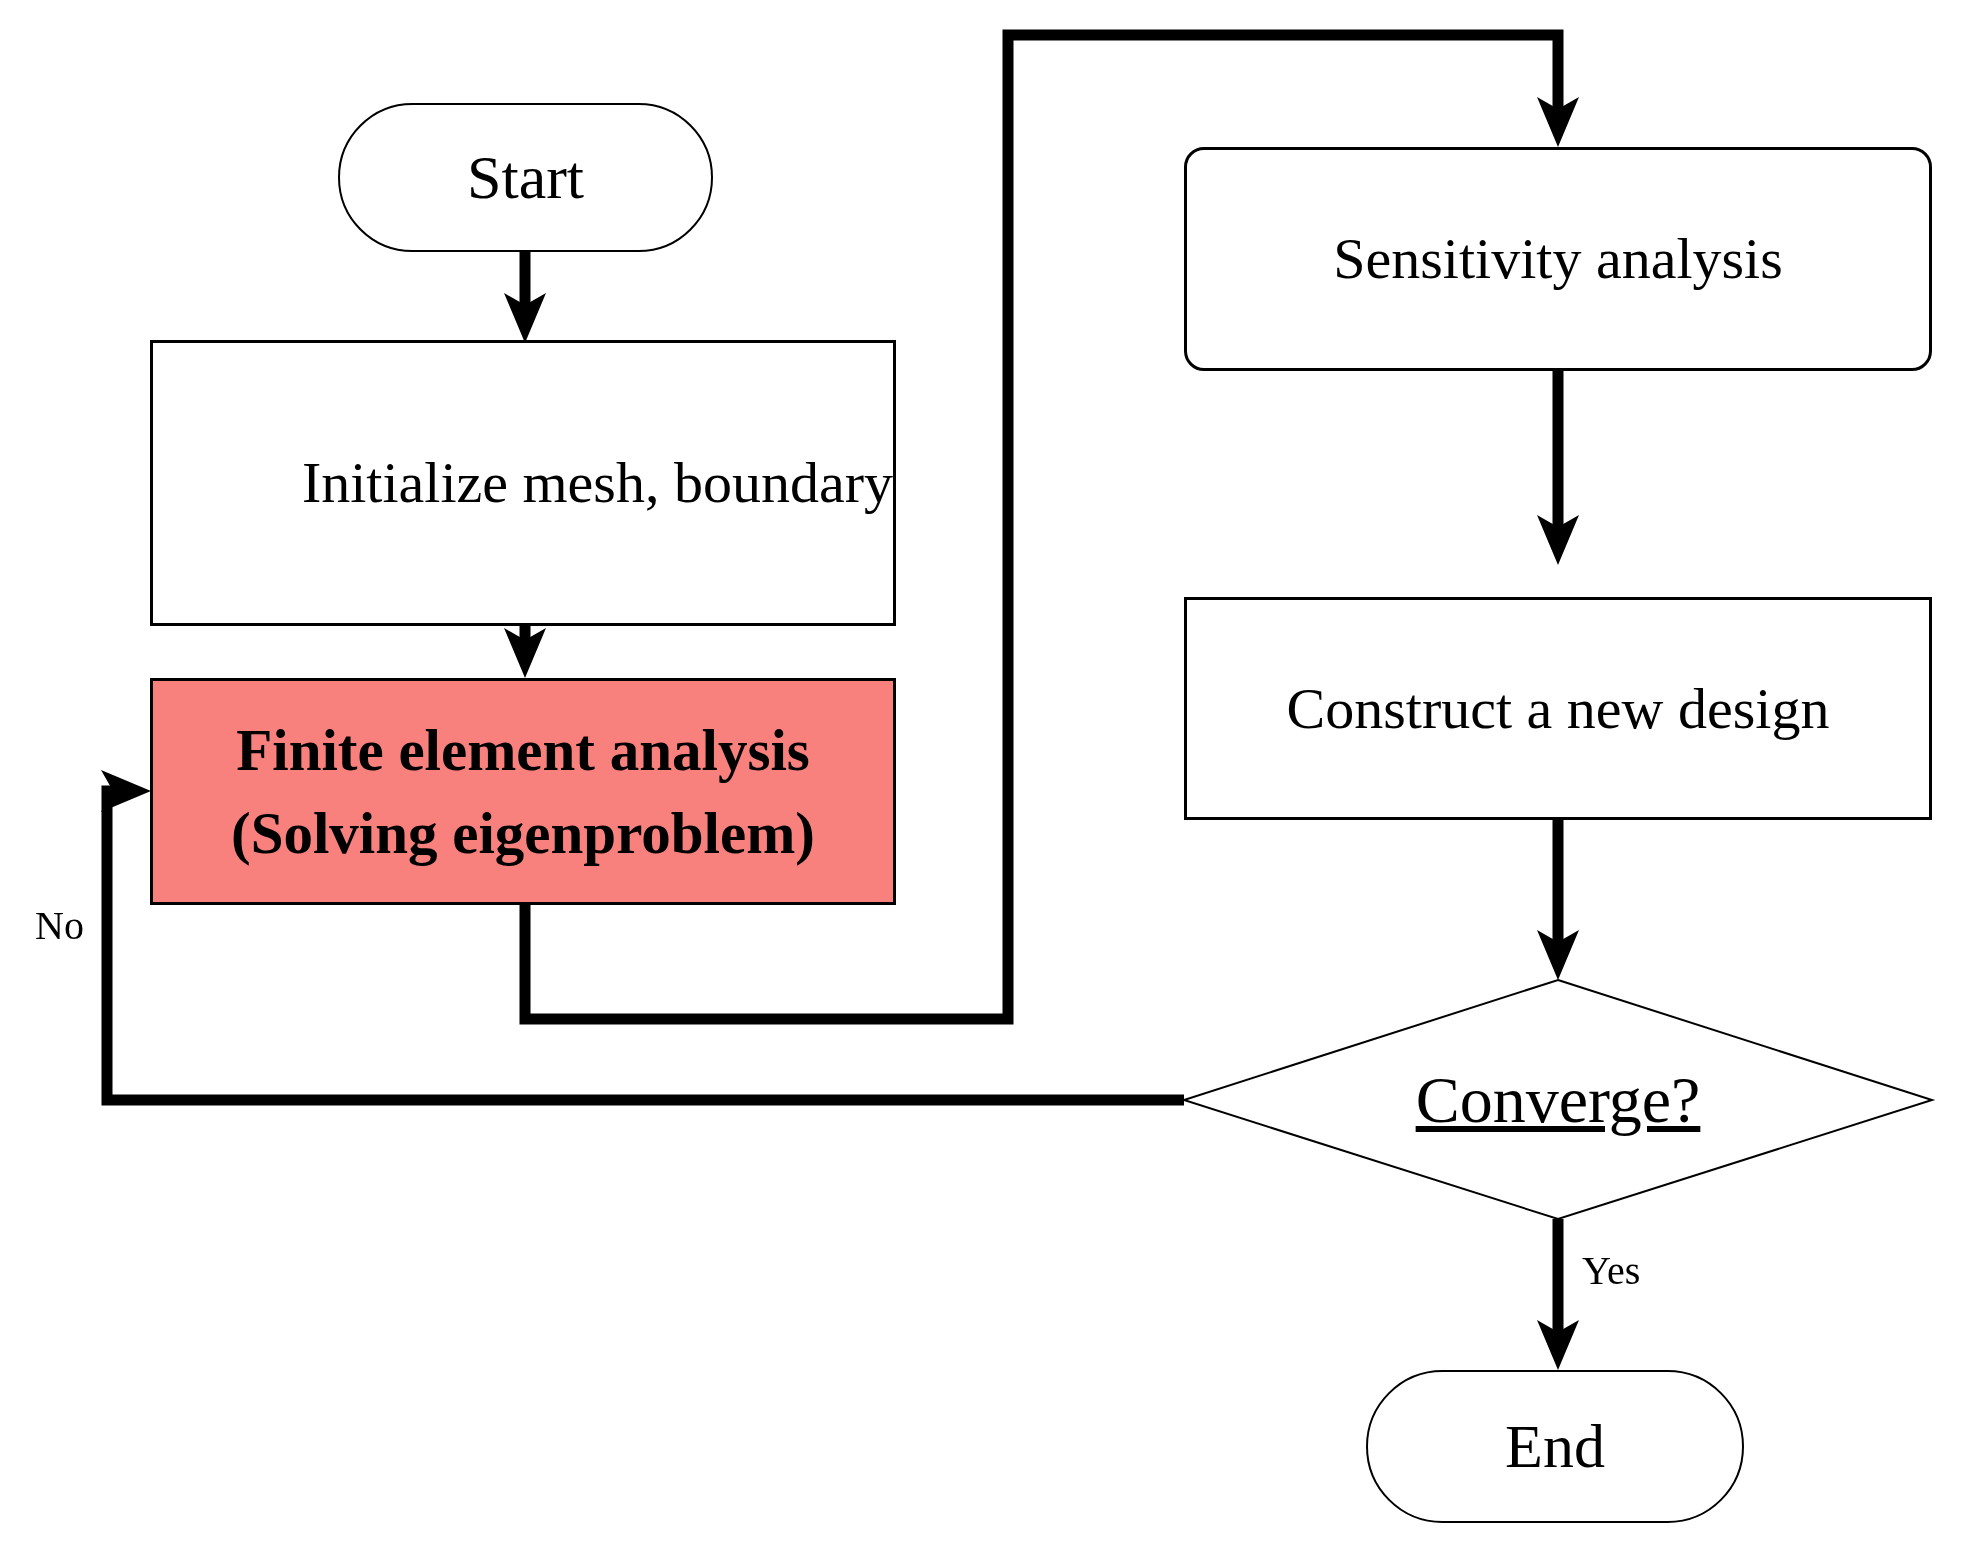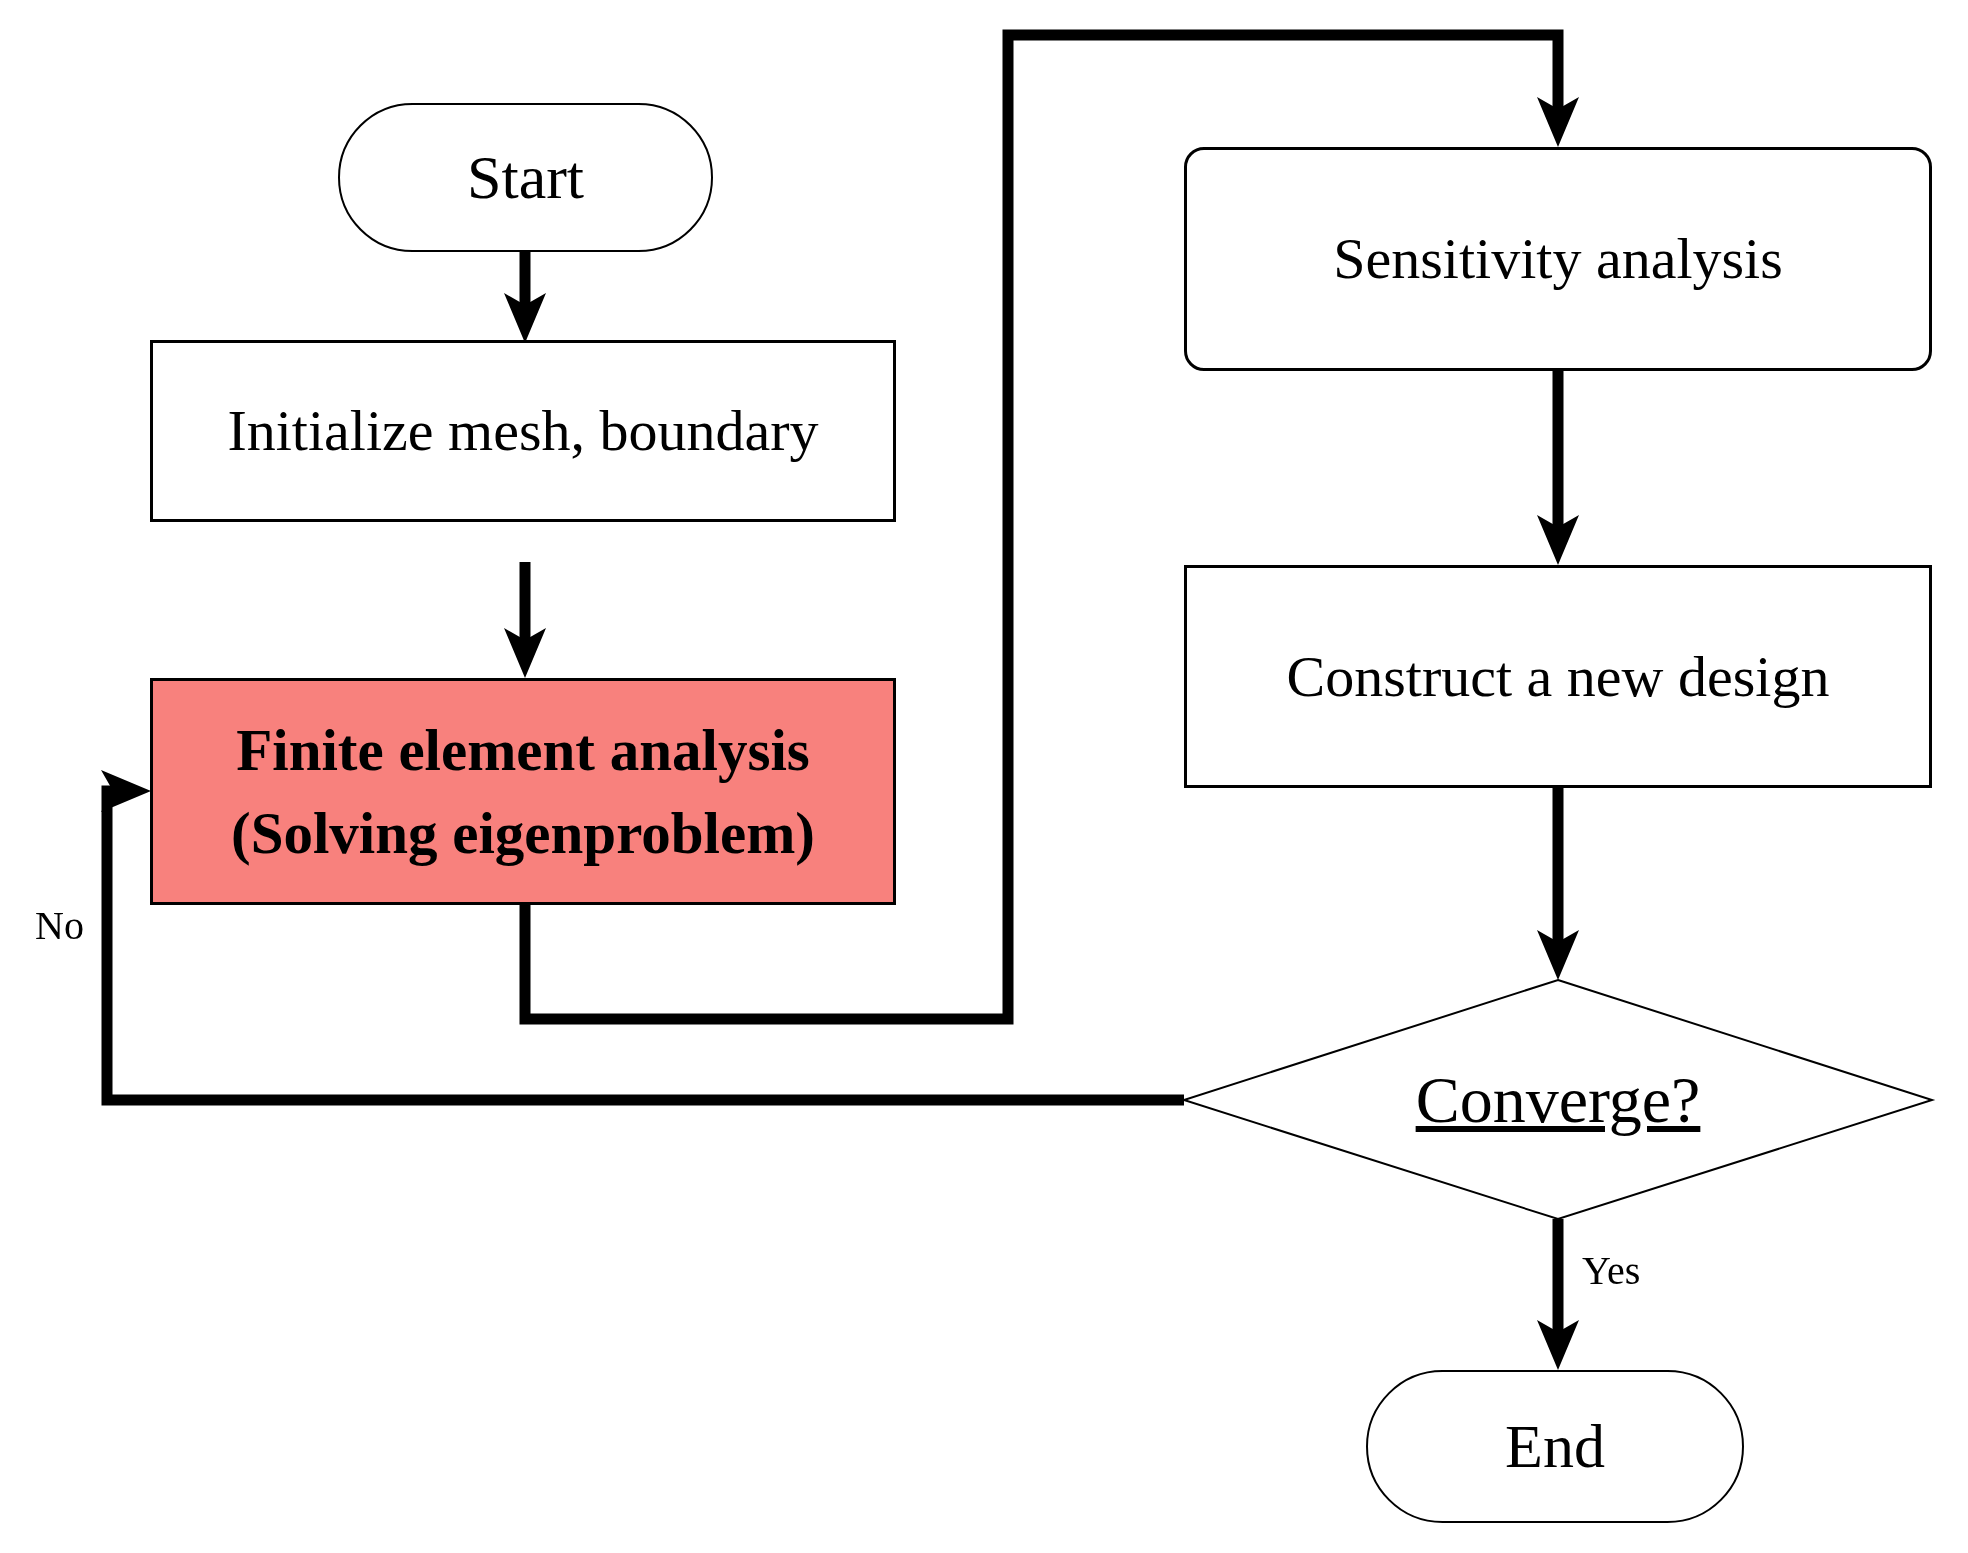--- a/index.html
+++ b/index.html
@@ -39,24 +39,24 @@
     border: 3px solid #000000;
     font-size: 58px;
     line-height: 1.4;
   }
   .stadium-node {
     border: 2px solid #000000;
     border-radius: 80px;
     font-size: 62px;
   }
   #node-start { left: 338px; top: 103px; width: 375px; height: 149px; }
-  #node-initialize { left: 150px; top: 340px; width: 746px; height: 182px; }
+  #node-initialize { left: 150px; top: 340px; width: 746px; height: 286px; justify-content: flex-end; }
   #node-fea { left: 150px; top: 678px; width: 746px; height: 227px; font-weight: bold; font-size: 59px; justify-content: center; }
   #node-sensitivity { left: 1184px; top: 147px; width: 748px; height: 224px; border-radius: 20px; }
-  #node-construct { left: 1184px; top: 565px; width: 748px; height: 223px; align-items: center; }
+  #node-construct { left: 1184px; top: 597px; width: 748px; height: 223px; align-items: center; }
   #node-end { left: 1366px; top: 1370px; width: 378px; height: 153px; }
   .diamond-label {
     position: absolute;
     left: 1184px; top: 980px; width: 748px; height: 239px;
     display: flex; align-items: center; justify-content: center;
     font-size: 66px;
     z-index: 3;
     background: transparent;
     text-decoration: underline;
   }

